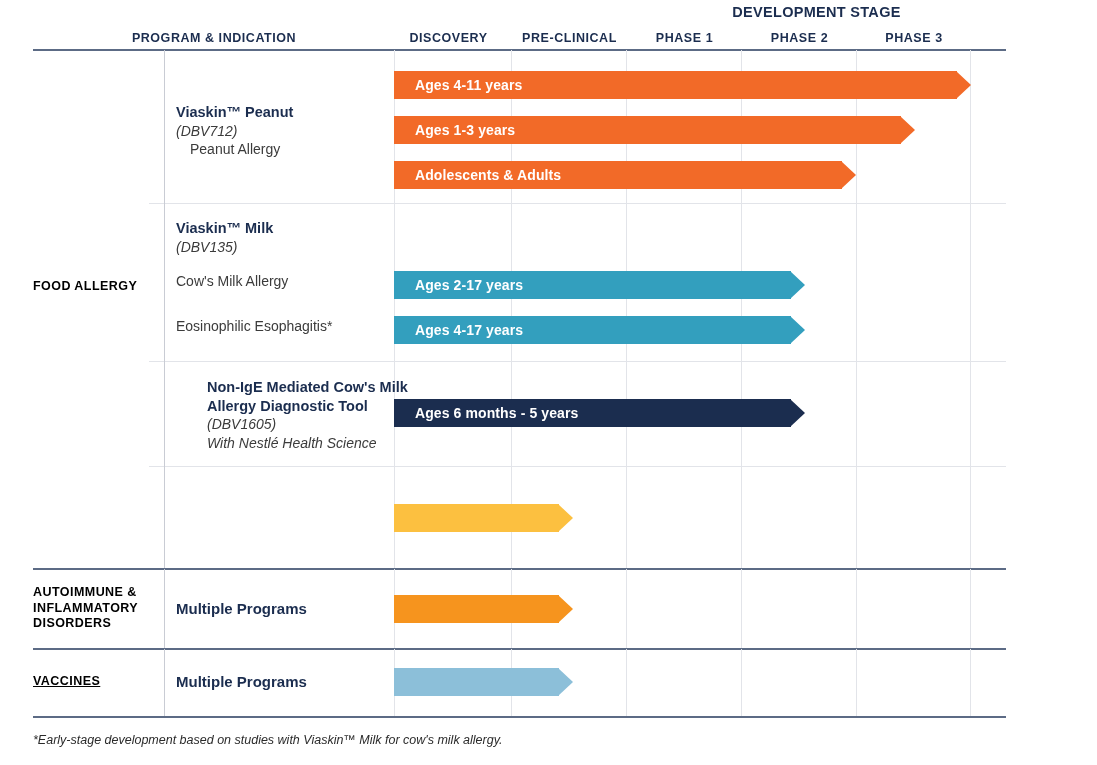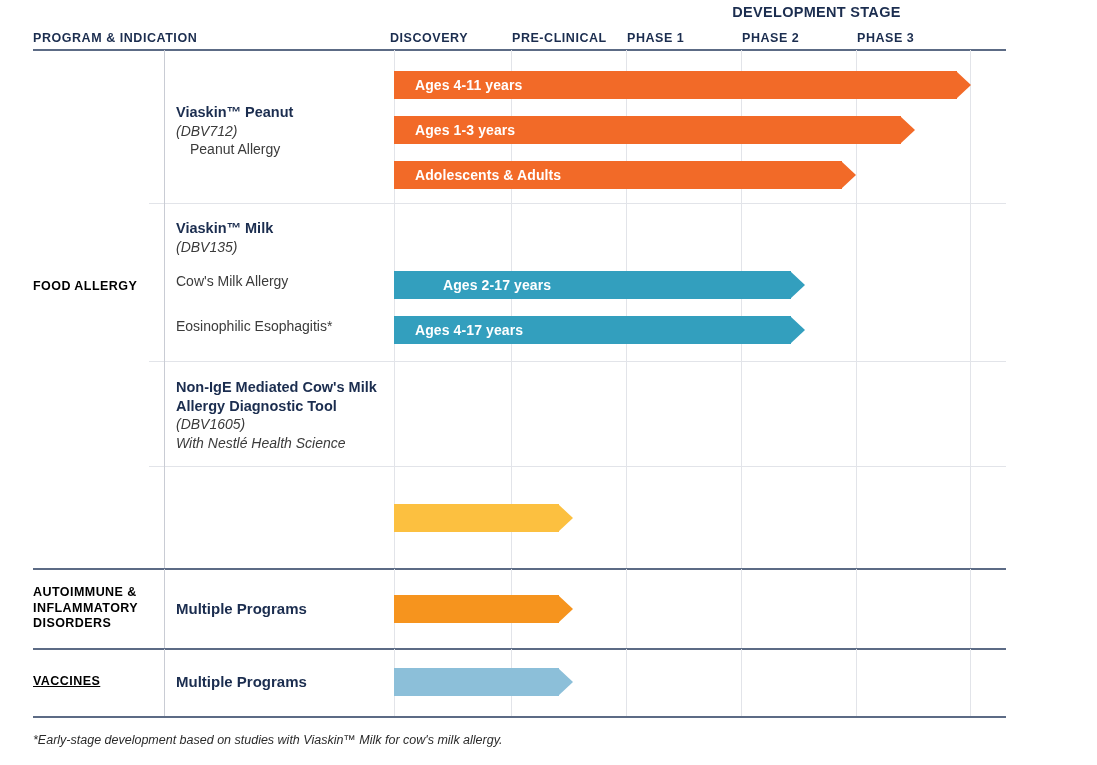--- a/index.html
+++ b/index.html
@@ -24,20 +24,21 @@
     width: 379px;
     text-align: center;
     font-size: 14.5px;
     font-weight: bold;
     letter-spacing: .3px;
     color: #1b2d4f;
   }
   .col-head {
     position: absolute;
     top: 31px;
+    text-align: center;
     font-size: 12.5px;
     font-weight: bold;
     letter-spacing: .55px;
     color: #1b2d4f;
     white-space: nowrap;
   }
 
   
   .rule-major {
     position: absolute;
@@ -250,46 +251,55 @@
     <span class="lbl">Adolescents &amp; Adults</span>
   </div>
 
   <div class="prog" style="top:219px;">
     <div class="prog-name">Viaskin™ Milk</div>
     <div class="prog-code">(DBV135)</div>
   </div>
   <div class="ind-line" style="top:272px;">Cow's Milk Allergy</div>
   <div class="ind-line" style="top:317px;">Eosinophilic Esophagitis*</div>
 
-  <div class="bar" style="left:394px; top:271px; width:411px;padding-left:28px;">
+  <div class="bar" style="left:394px; top:271px; width:411px;">
     <div class="body" style="background:#339fbe;"></div>
     <div class="tip">
       <svg width="15" height="28" viewBox="0 0 15 28" preserveAspectRatio="none">
           <polygon points="0,0 15,14 0,28" fill="#339fbe"></polygon>
         </svg>
     </div>
     <span class="lbl">Ages 2-17 years</span>
   </div>
 
   <div class="bar" style="left:394px; top:316px; width:411px;">
     <div class="body" style="background:#339fbe;"></div>
     <div class="tip">
       <svg width="15" height="28" viewBox="0 0 15 28" preserveAspectRatio="none">
           <polygon points="0,0 15,14 0,28" fill="#339fbe"></polygon>
         </svg>
     </div>
     <span class="lbl">Ages 4-17 years</span>
   </div>
 
-  <div class="prog" style="top:378px; width:218px;">
+  <div class="prog" style="top:378px; width:218px;margin-left:31px;">
     <div class="prog-name">Non-IgE Mediated Cow's Milk Allergy Diagnostic Tool</div>
     <div class="prog-code">(DBV1605)</div>
     <div class="prog-partner">With Nestlé Health Science</div>
   </div>
 
+  <div class="bar" style="left:394px; top:399px; width:411px;">
+    <div class="body" style="background:#1b2d4f;"></div>
+    <div class="tip">
+      <svg width="15" height="28" viewBox="0 0 15 28" preserveAspectRatio="none">
+          <polygon points="0,0 15,14 0,28" fill="#1b2d4f"></polygon>
+        </svg>
+    </div>
+    <span class="lbl">Ages 6 months - 5 years</span>
+  </div>
 
 
   <div class="bar" style="left:394px; top:504px; width:179px;">
     <div class="body" style="background:#fcc040;"></div>
     <div class="tip">
       <svg width="15" height="28" viewBox="0 0 15 28" preserveAspectRatio="none">
           <polygon points="0,0 15,14 0,28" fill="#fcc040"></polygon>
         </svg>
     </div>
     <span class="lbl"></span>

